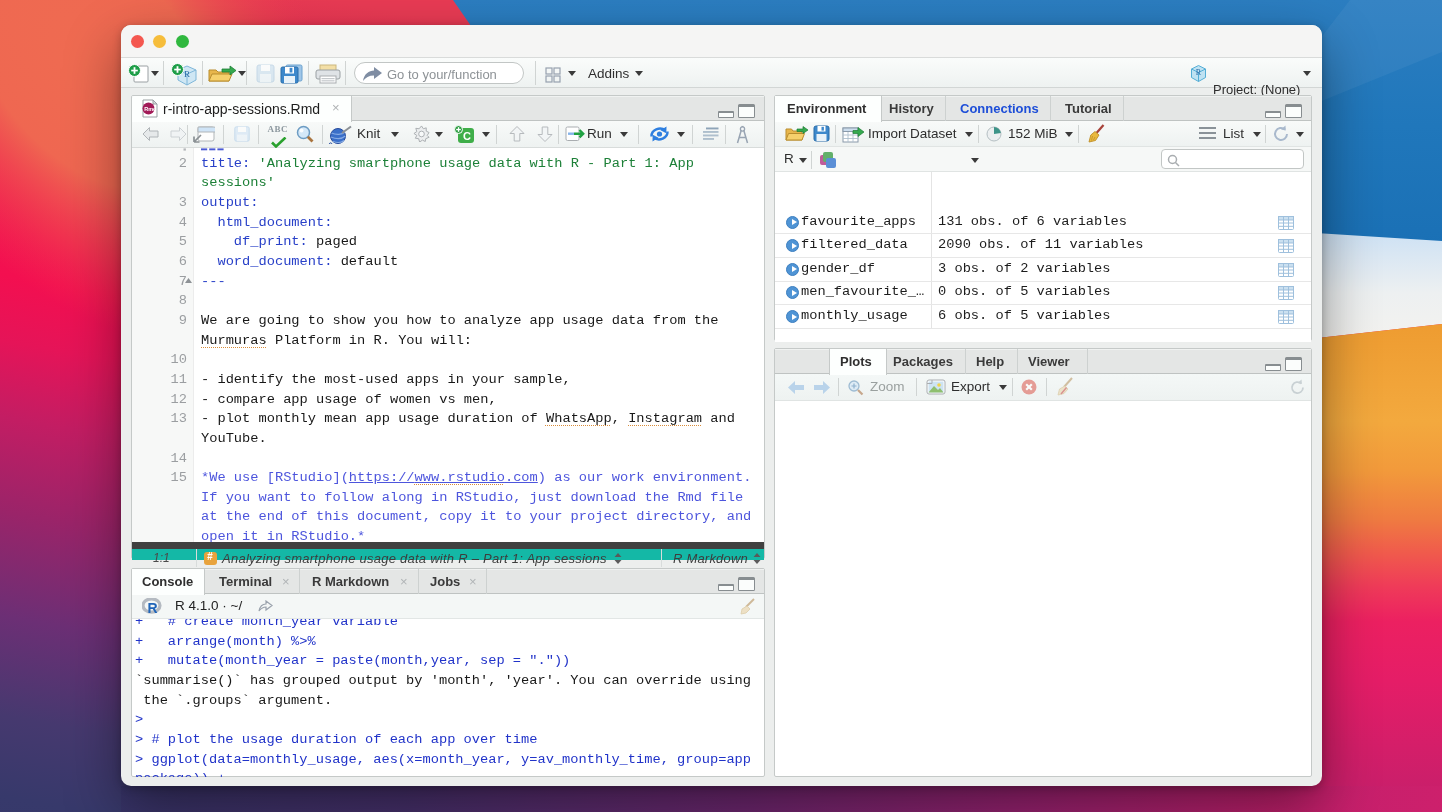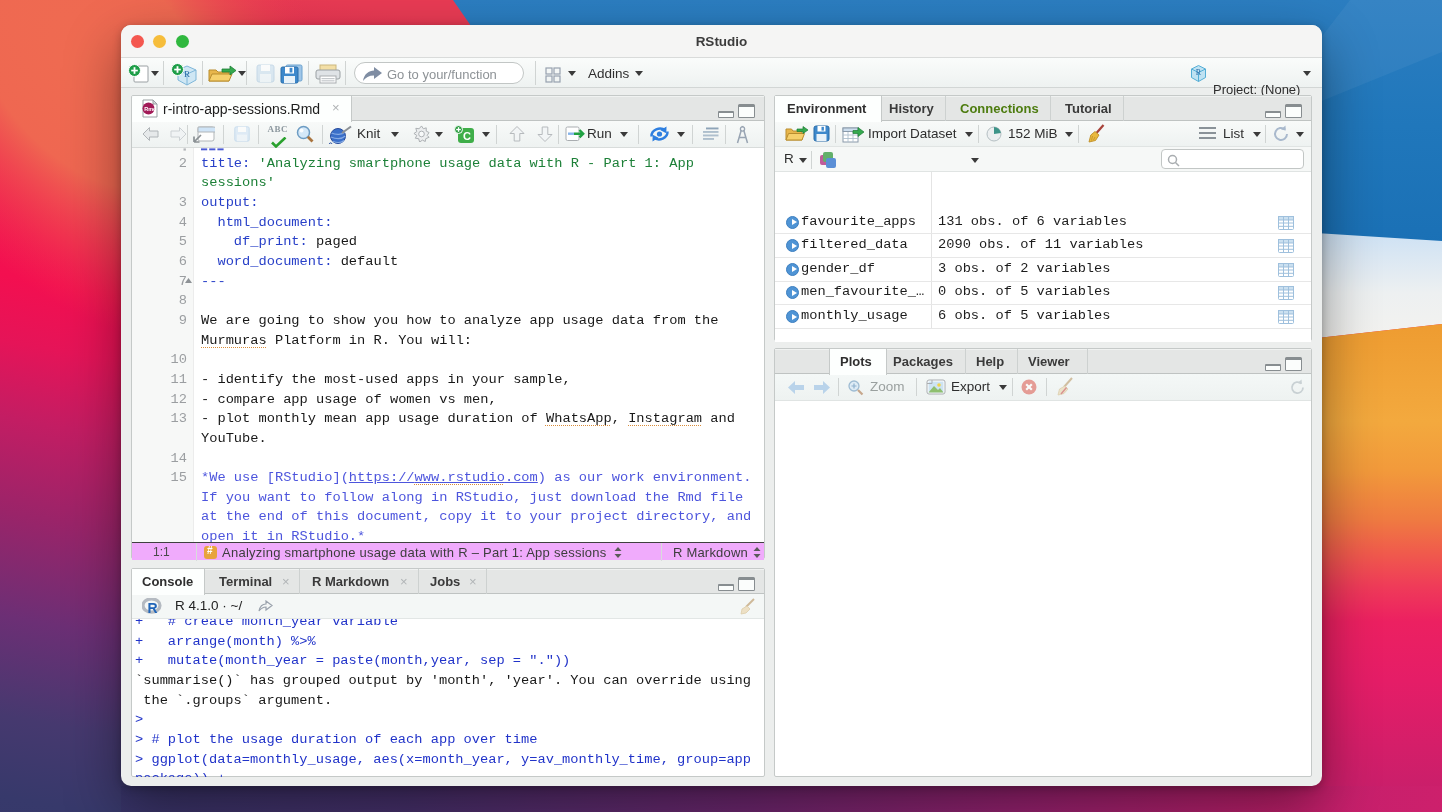--- a/index.html
+++ b/index.html
@@ -104,21 +104,20 @@
   <path d="M1300,232 L1442,241 V324 L1300,340 Z" fill="url(#whiteg)"></path>
   <path d="M1300,340 L1442,324 V812 H1300 Z" fill="url(#orangeg)"></path>
   <rect x="121" y="786" width="1321" height="26" fill="url(#botg)" opacity="0.96"></rect>
 </svg>
 
 <div id="win">
   <div class="titlebar"></div>
   <div class="tl" style="left:9.5px; top:10px; background:#f4574f;"></div>
   <div class="tl" style="left:32px; top:10px; background:#f6bd3b;"></div>
   <div class="tl" style="left:54.5px; top:10px; background:#30b83f;"></div>
-  <div class="title" style="top:8.5px;">RStudio</div>
   <div class="toolbar">
     <svg class="icon" style="left:6px;top:5px;" width="24" height="22" viewBox="0 0 24 22">
       <rect x="7" y="3" width="14" height="16" rx="1" fill="#fff" stroke="#9aa0a3"></rect>
       <circle cx="7.5" cy="7.5" r="6" fill="#1e9e48" stroke="#fff"></circle>
       <rect x="4.2" y="6.7" width="6.6" height="1.7" fill="#fff"></rect>
       <rect x="6.6" y="4.2" width="1.8" height="6.6" fill="#fff"></rect>
     </svg>
     <div class="caret" style="left:30px;top:13px;"></div>
     <div class="tbsep" style="left:42px;top:3px;height:24px;"></div>
     <svg class="icon" style="left:49px;top:4px;" width="27" height="24" viewBox="0 0 27 24">
@@ -327,21 +326,21 @@
 - identify the most-used apps in your sample,
 - compare app usage of women vs men,
 - plot monthly mean app usage duration of <span class="sqg">WhatsApp</span>, <span class="sqg">Instagram</span> and
 YouTube.
 
 <span style="color:#4d55dd;">*We use [RStudio](<span style="text-decoration:underline;">https://<span class="sqg">www.rstudio</span>.com</span>) as our work environment.</span>
 <span style="color:#4d55dd;">If you want to follow along in RStudio, just download the Rmd file</span>
 <span style="color:#4d55dd;">at the end of this document, copy it to your project directory, and</span>
 <span style="color:#4d55dd;">open it in RStudio.*</span></pre>
     </div>
-    <div style="position:absolute;left:0;top:446px;width:100%;height:18px;background:#f0abfc;border-top:1px solid #404040;">
+    <div style="position:absolute;left:0;top:446px;width:100%;height:18px;background:#14b8a6;border-top:7px solid #404040;font-style:italic;">
       <span style="position:absolute;left:21px;top:2px;font-size:12px;color:#4a4a4a;">1:1</span>
       <div style="position:absolute;left:64px;top:0;width:1px;height:18px;background:#d8dcdb;"></div>
       <div style="position:absolute;left:72px;top:2.5px;width:13px;height:13px;background:#e8a33d;border-radius:3px;">
         <span style="position:absolute;left:3px;top:-0.5px;font-size:10px;font-weight:bold;color:#fff;">#</span>
       </div>
       <span style="position:absolute;left:90px;top:2px;font-size:13px;letter-spacing:0.25px;color:#3d3d3d;">Analyzing smartphone usage data with R – Part 1: App sessions</span>
       <svg style="position:absolute;left:482px;top:4px;" width="8" height="11" viewBox="0 0 8 11">
           <path d="M4,0 L7.5,4 L0.5,4 Z M4,11 L7.5,7 L0.5,7 Z" fill="#5a5a5a"></path>
         </svg>
       <div style="position:absolute;left:529px;top:0;width:1px;height:18px;background:#d8dcdb;"></div>
@@ -393,21 +392,21 @@
 package)) +</pre>
     </div>
   </div>
   <div id="envPane" class="pane" style="left:653px; top:70px;  width:538px; height:246px;">
     <div class="tabbar"></div>
     <div class="tab-active" style="left:0;width:107px;">
         <span class="ctab" style="left:12px;">Environment</span>
       </div>
     <span class="ctab" style="left:114px;color:#3a3a3a;">History</span>
     <div style="position:absolute;left:170px;top:0;width:1px;height:25px;background:#cdd1d0;"></div>
-    <span class="ctab" style="left:185px;color:#4d7c0f;">Connections</span>
+    <span class="ctab" style="left:185px;color:#1d4ed8;">Connections</span>
     <div style="position:absolute;left:275px;top:0;width:1px;height:25px;background:#cdd1d0;"></div>
     <span class="ctab" style="left:290px;color:#3a3a3a;">Tutorial</span>
     <div style="position:absolute;left:348px;top:0;width:1px;height:25px;background:#cdd1d0;"></div>
     <div class="mmin" style="left:490px;"></div>
     <div class="mmax" style="left:510px;"></div>
     <div style="position:absolute;left:0;top:25px;width:100%;height:26px;background:linear-gradient(#f8faf9,#eef2f1);border-bottom:1px solid #e0e4e3;">
       <svg class="icon" style="left:10px;top:4px;" width="24" height="17" viewBox="0 0 24 17">
         <path d="M1,4 L1,15 L17,15 L17,6 L8,6 L6.5,4 Z" fill="#e8b64c" stroke="#b98d2f"></path>
         <path d="M1,15 L3.5,8.5 L19.5,8.5 L17,15 Z" fill="#f6d06c" stroke="#b98d2f"></path>
         <path d="M12,4 L18,4 L18,1.5 L23,5 L18,8.5 L18,6.5 L12,6.5 Z" fill="#35a94e" stroke="#1d7d35" stroke-width="0.7"></path>

